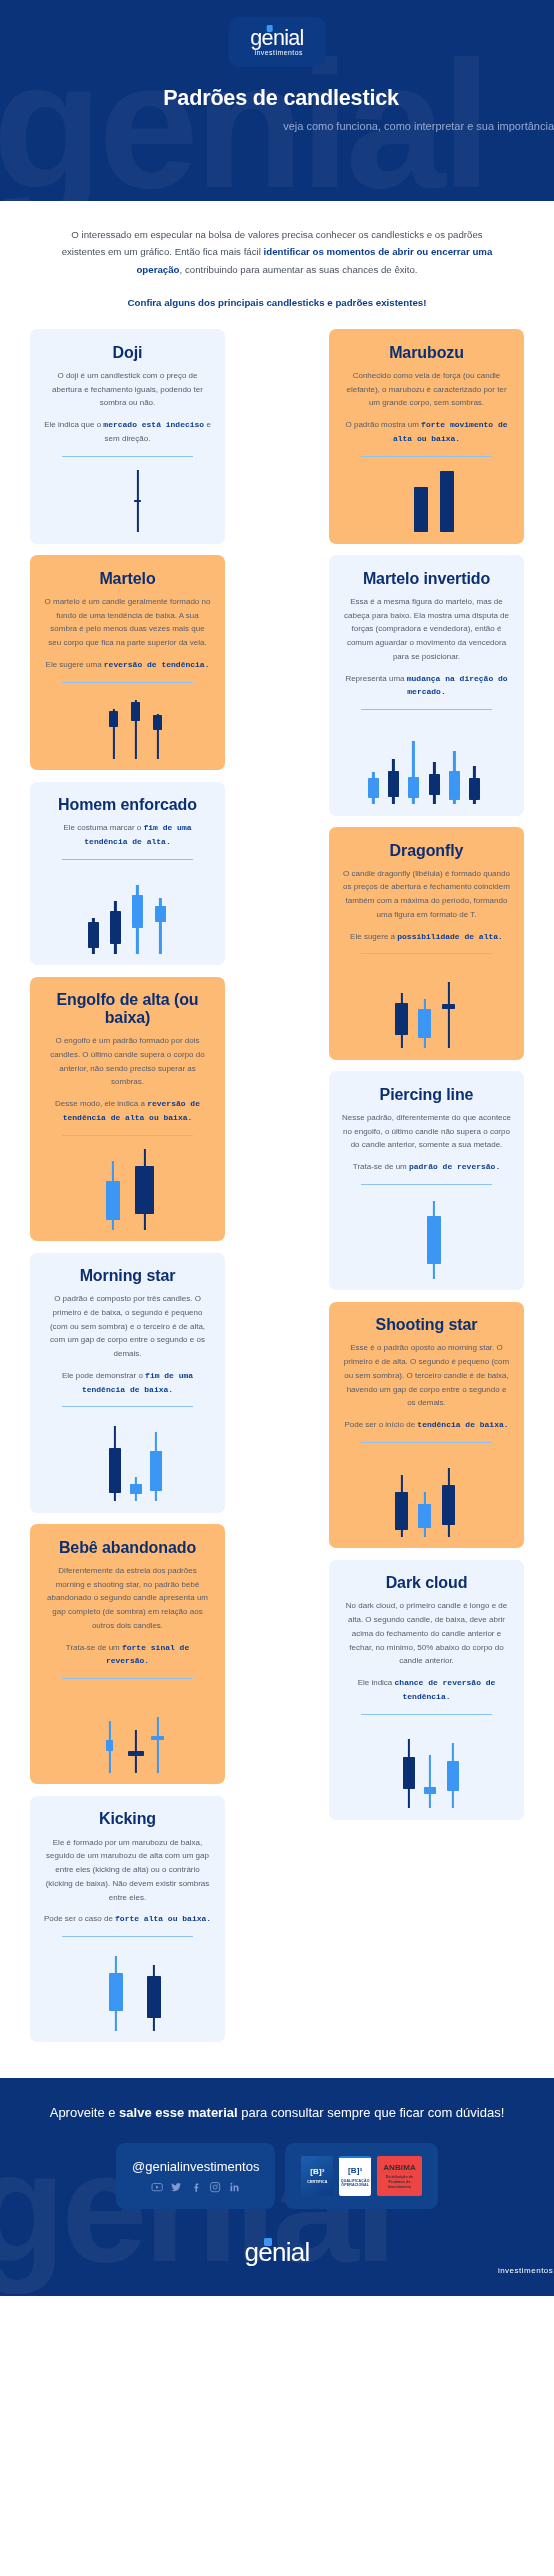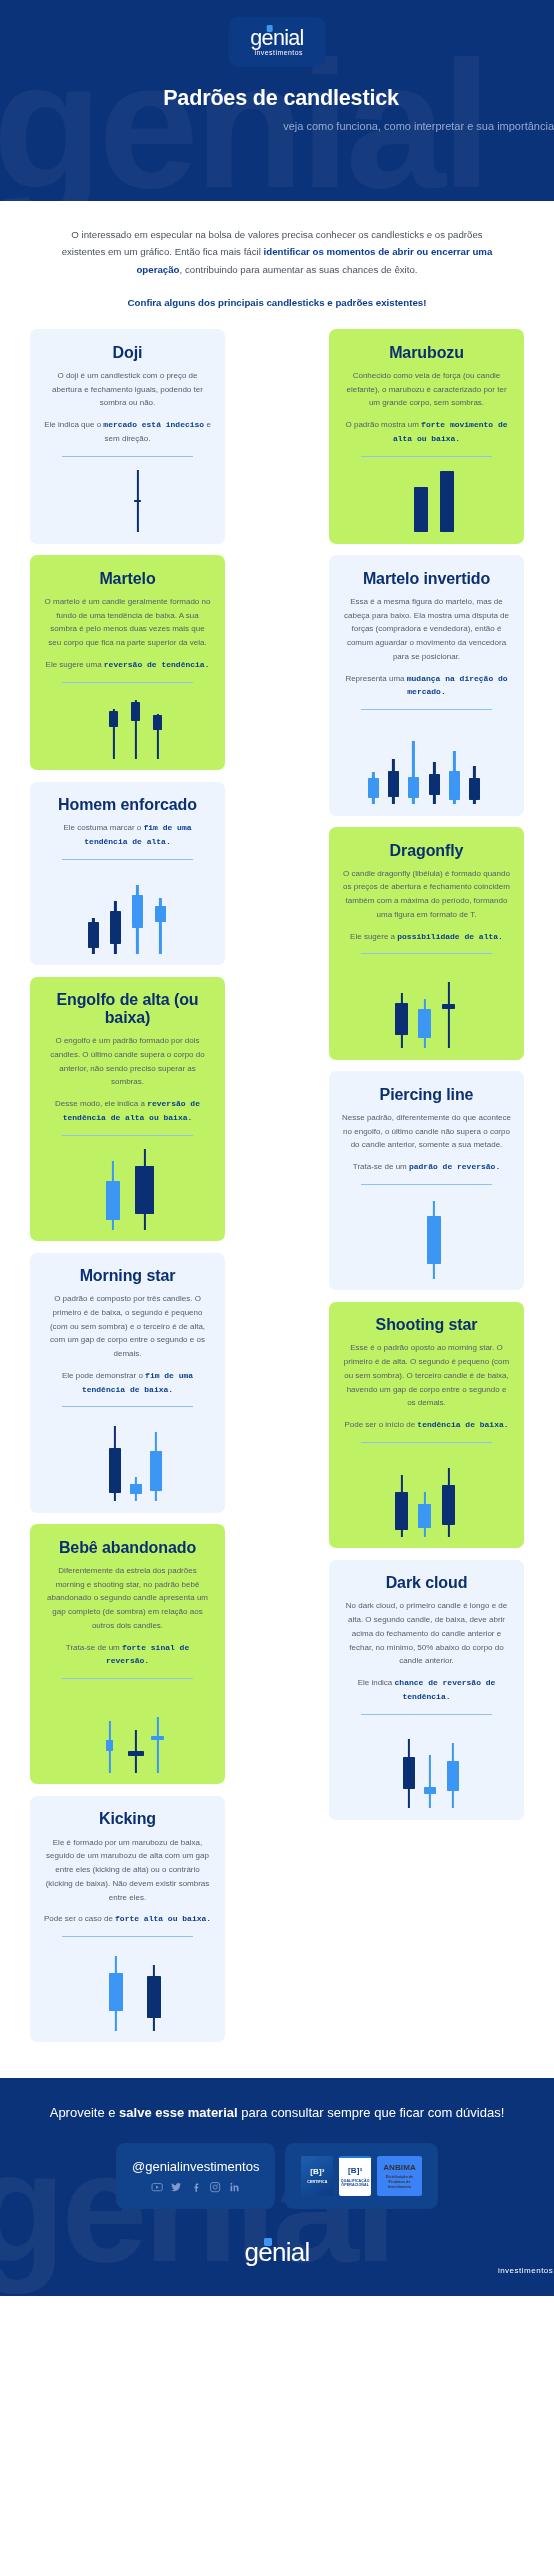--- a/index.html
+++ b/index.html
@@ -110,21 +110,21 @@
   .col-right { float: right; }
   .grid:after { content: ""; display: block; clear: both; }
 
   .card {
     border-radius: 7.2px;
     padding: 14.4px 13px 11.5px;
     margin-bottom: 11.5px;
     text-align: center;
   }
   .card.tint-a { background: #edf4fd; }
-  .card.tint-b { background: #bef264; }
+  .card.tint-b { background: #fdba74; }
 
   .card h3 {
     color: #0b2f73;
     font-size: 16px;
     font-weight: 700;
     margin-bottom: 7.2px;
     letter-spacing: -0.1px;
   }
   .card p {
     font-size: 8px;
@@ -226,21 +226,21 @@
   .seal {
     width: 32px; height: 40px;
     border-radius: 2.2px;
     display: flex; flex-direction: column;
     align-items: center; justify-content: center;
     font-size: 3.6px; font-weight: 700; letter-spacing: 0.1px;
     text-align: center; line-height: 1.3;
   }
   .seal-1 { background: linear-gradient(145deg,#1c5fae,#0c3b84); color: #fff; }
   .seal-2 { background: #fff; color: #0b3d92; border-top: 2.2px solid #1e7ae0; }
-  .seal-3 { background: #3b82f6; color: #333; width: 45px; }
+  .seal-3 { background: #ef4444; color: #333; width: 45px; }
   .seal .mark { font-size: 8px; font-weight: 700; margin-bottom: 2.2px; }
   .footer-logo {
     position: relative;
     margin-top: 30px;
     text-align: center;
   }
 </style>
 </head>
 <body>
 

